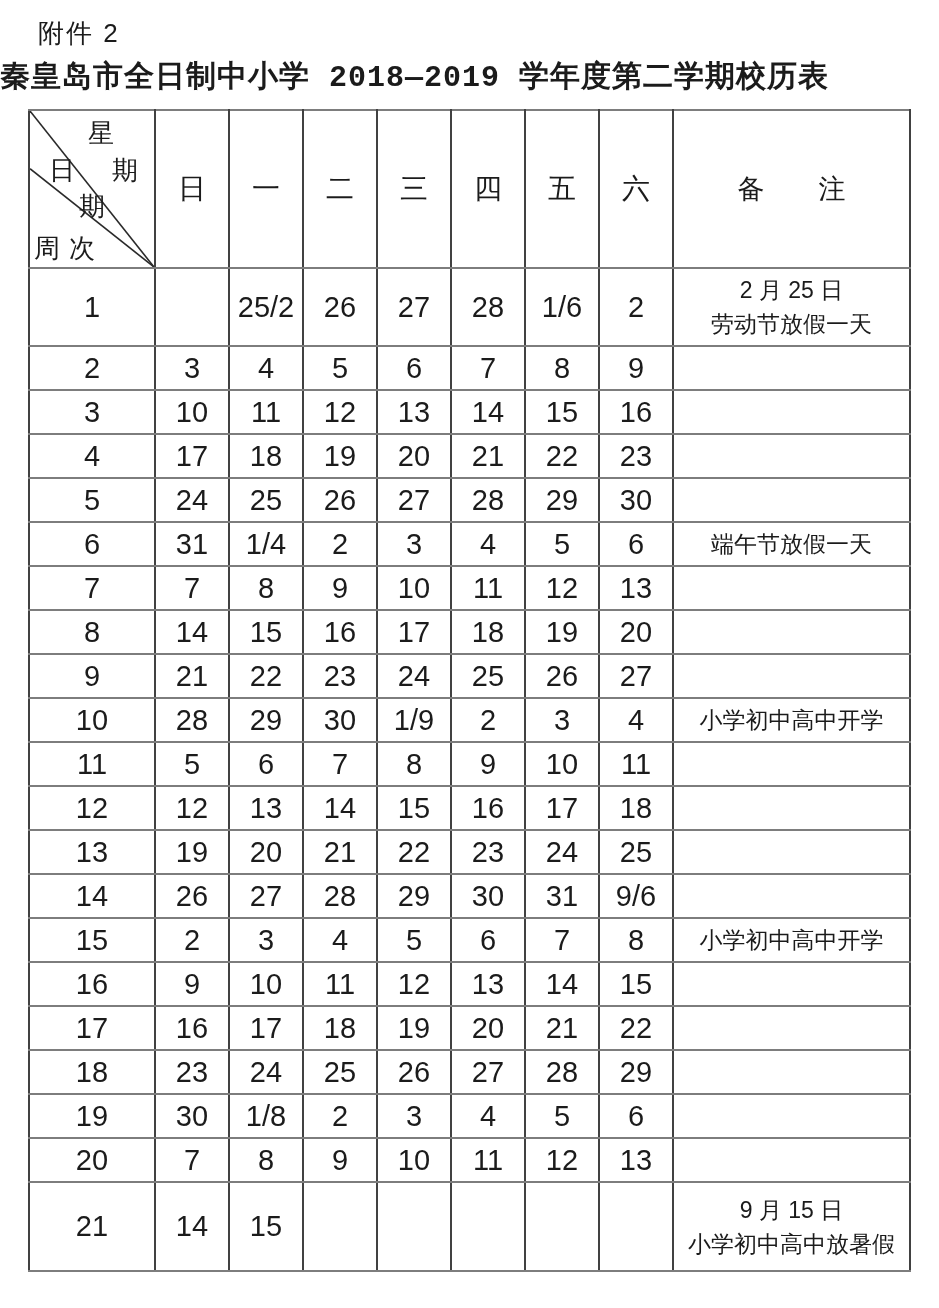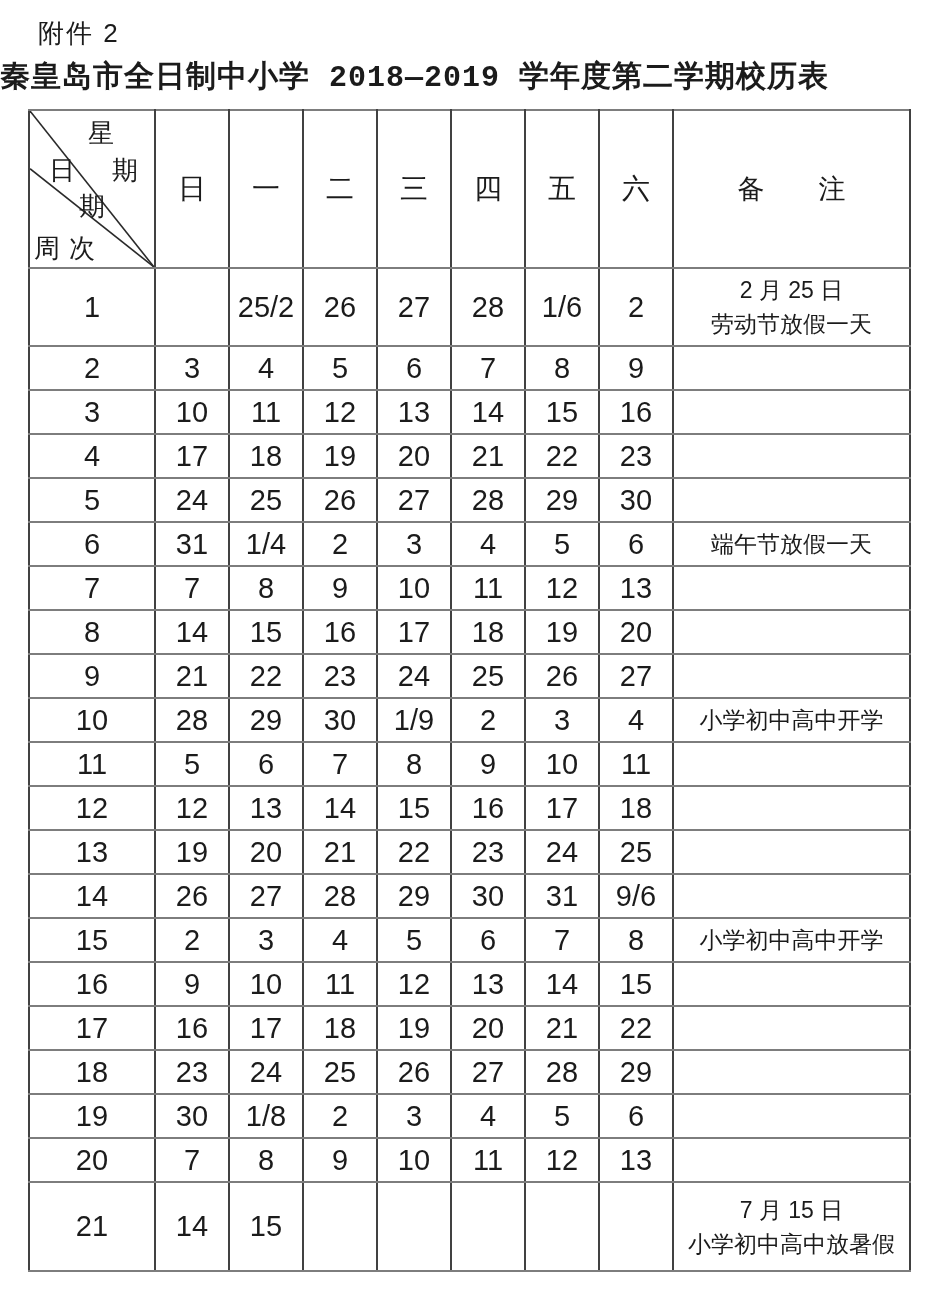--- a/index.html
+++ b/index.html
@@ -388,20 +388,20 @@
         <tr class="tall-last">
     <td class="week-cell">21</td>
     <td class="day-cell">14</td>
     <td class="day-cell">15</td>
     <td class="day-cell"></td>
     <td class="day-cell"></td>
     <td class="day-cell"></td>
     <td class="day-cell"></td>
     <td class="day-cell"></td>
     <td class="remark-cell">
-            <div class="remark-line">7 月 15 日</div>
+            <div class="remark-line">9 月 15 日</div>
             <div class="remark-line">小学初中高中放暑假</div>
           </td>
   </tr>
       </tbody>
   </table>
 
 </div>
 
 </body></html>

